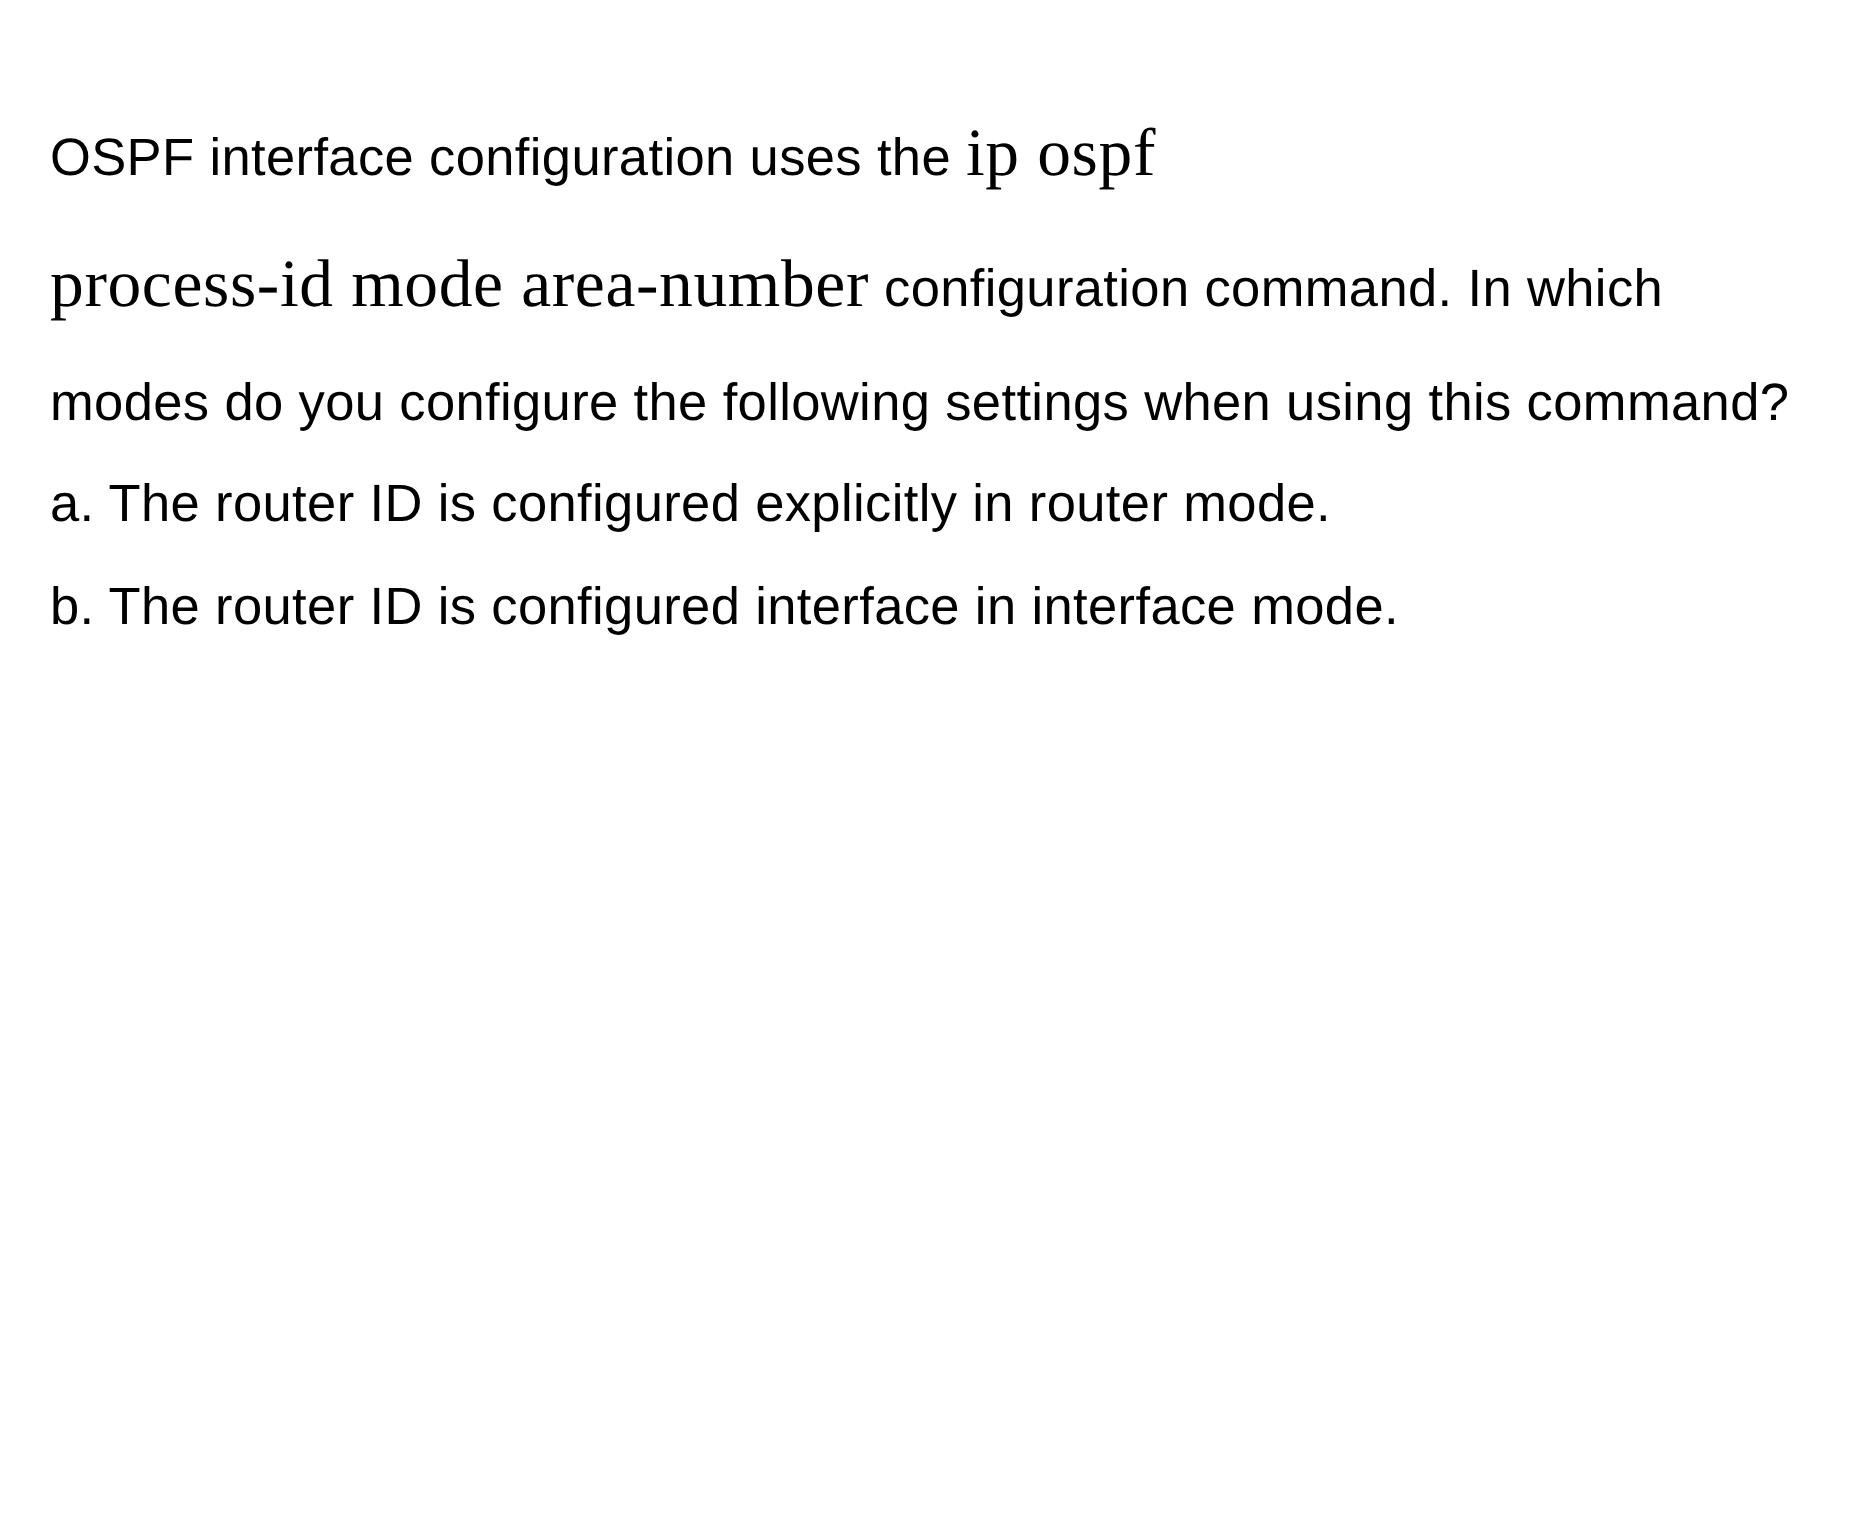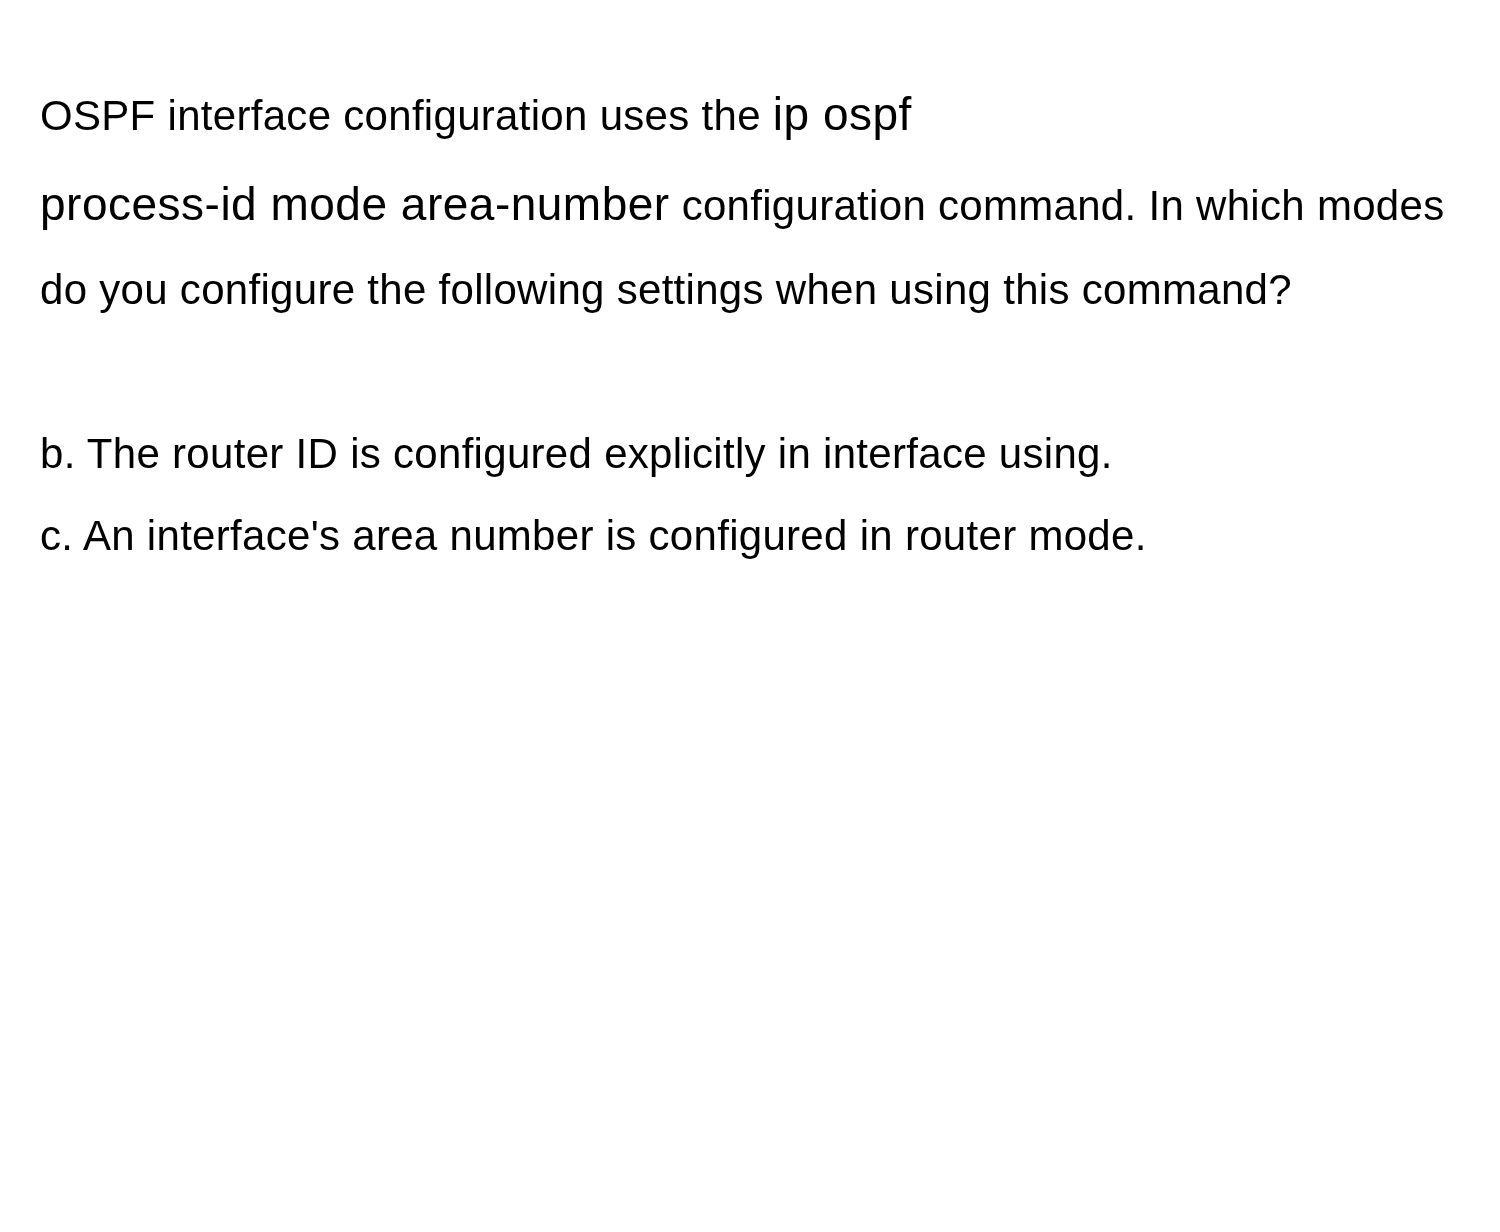--- a/index.html
+++ b/index.html
@@ -15,32 +15,32 @@
       color: #000000;
       padding: 70px 40px 40px 40px;
     }
     .content {
       font-size: 42px;
       line-height: 1.95;
       font-weight: 400;
       letter-spacing: 0.3px;
     }
     .mono {
-      font-family: Liberation Sans, sans-serif;
-      font-size: 46px;
+      font-family: Liberation Serif, serif;
+      font-size: 54px;
       letter-spacing: 0.5px;
       text-align: right;
     }
   </style>
 </head>
 <body>
 
 <div class="content">
   <span>OSPF interface configuration uses the </span><span class="mono">ip ospf</span>
   <br>
   <span class="mono">process-id mode area-number</span><span> configuration command. In which modes do you configure the following settings when using this command?</span>
   <br>
+  <span>a. The router ID is configured explicitly in router mode.</span>
   <br>
-  <span>b. The router ID is configured explicitly in interface using.</span>
+  <span>b. The router ID is configured interface in interface mode.</span>
   <br>
-  <span>c. An interface's area number is configured in router mode.</span>
   <br>
 </div>
 
 </body></html>

